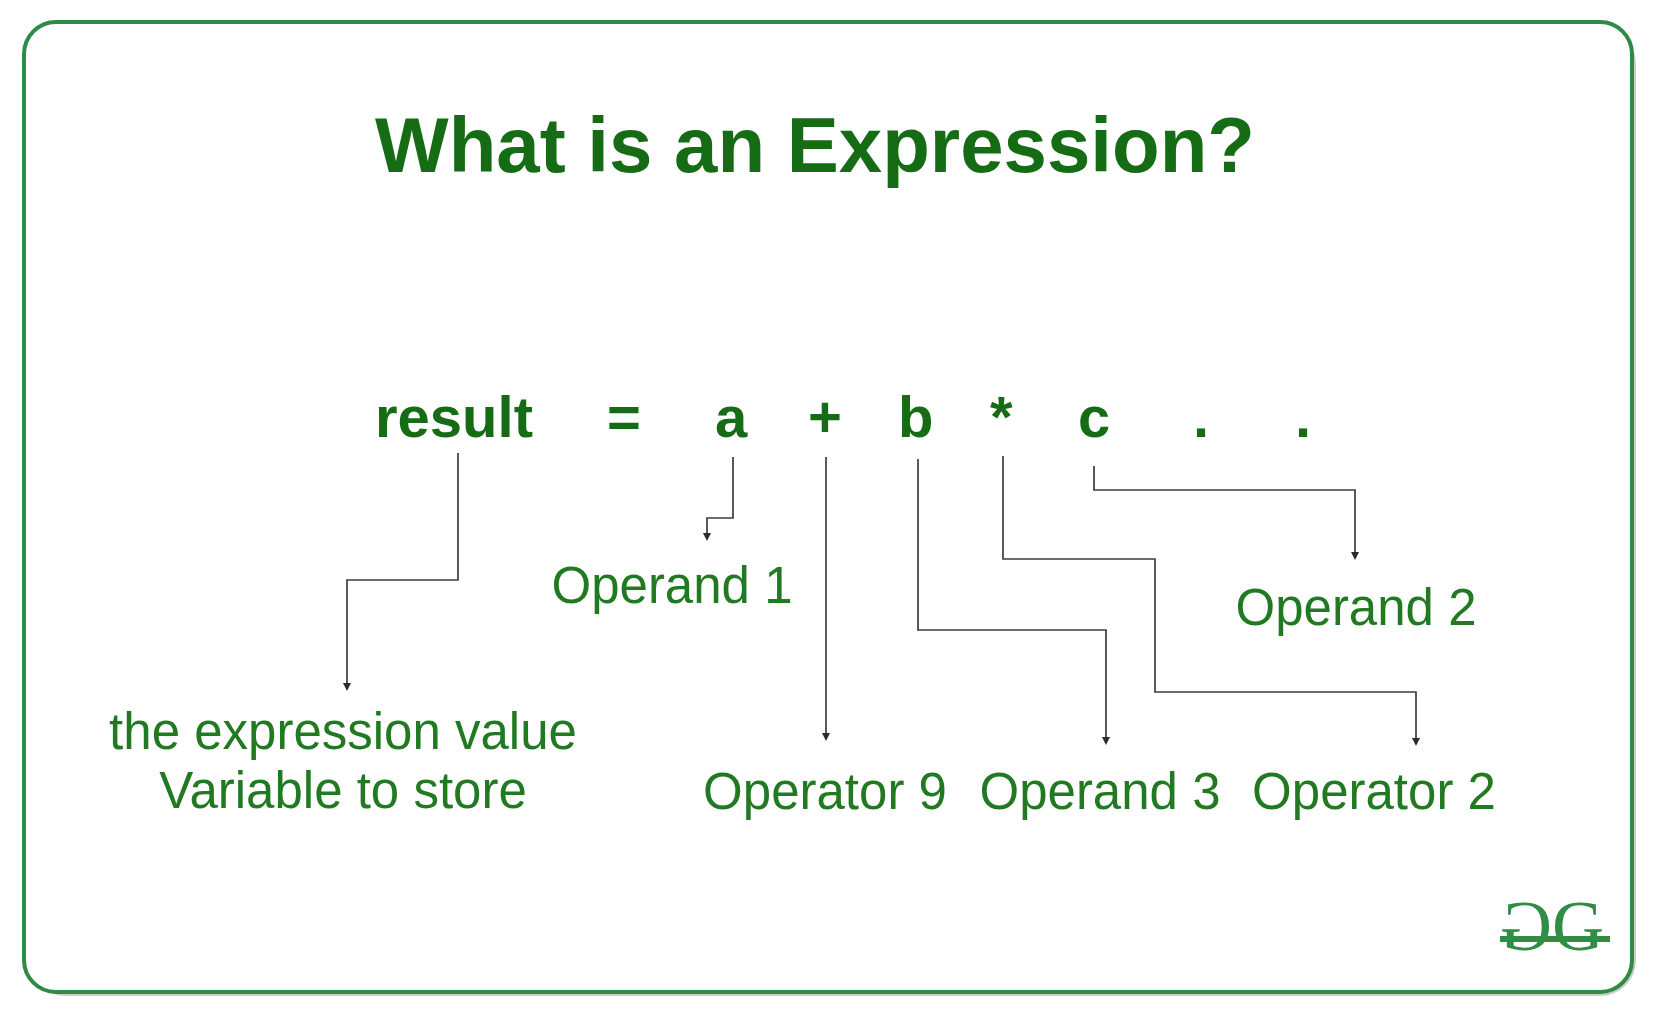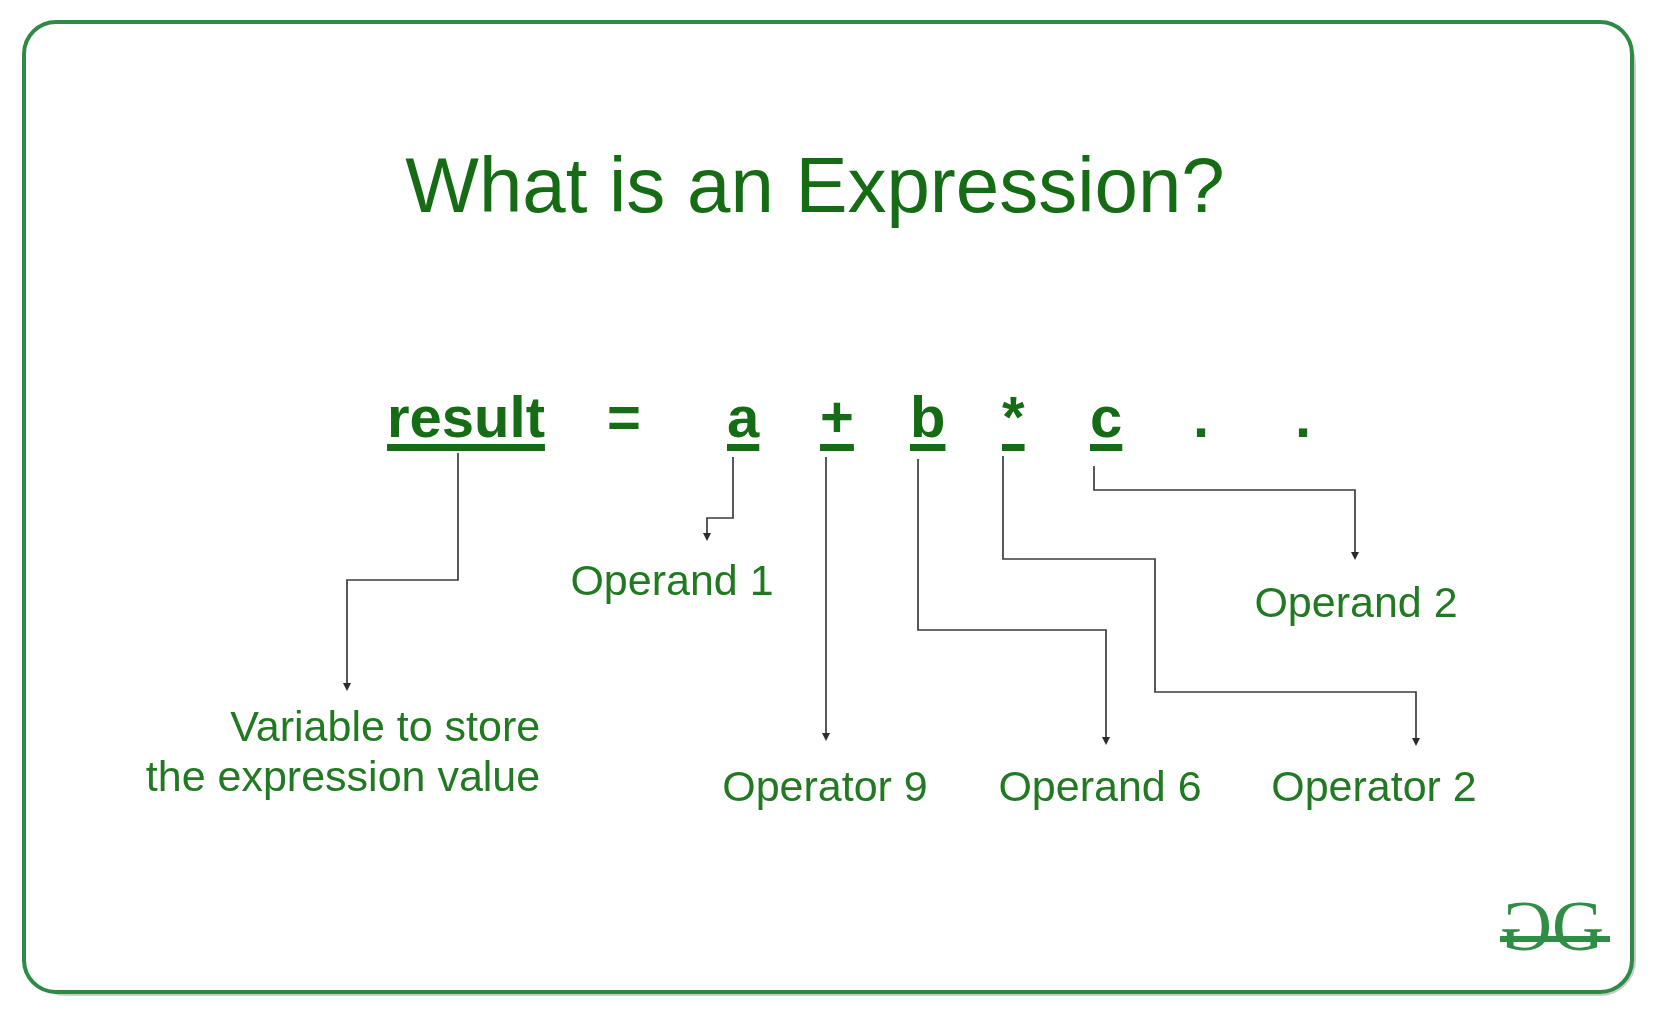--- a/index.html
+++ b/index.html
@@ -27,49 +27,46 @@
     position:absolute;left:22px;top:20px;width:1604px;height:966px;
     border:4px solid var(--c-border);
     border-radius:34px;
     background:#ffffff;
   }
   .page-title{
     position:absolute;
     left:815px;top:106px;
     transform:translateX(-50%);
     white-space:nowrap;
-    font-size:78px;font-weight:normal;
+    font-size:78px;font-weight:bold;
     color:var(--c-title);
     line-height:1;
-    margin-top:40px;
   }
   #connector-layer{
     position:absolute;left:0;top:0;width:1653px;height:1016px;
   }
   .tok{
     position:absolute;
     top:388px;
     font-size:58px;font-weight:bold;
     color:var(--c-title);
     line-height:1;
     white-space:pre;
   }
   .tok.u{
-    text-decoration:underline;
     text-decoration-thickness:7px;
     text-underline-offset:7px;
-    margin-left:12px;
   }
   .diagram-label{
     position:absolute;
     transform:translateX(-50%);
-    font-size:43px;
+    font-size:51px;
     color:var(--c-text);
     line-height:1.16;
-    text-align:right;
+    text-align:center;
     white-space:nowrap;
   }
   .logo{
     position:absolute;
     left:1502px;top:890px;
     font-family:"Liberation Serif", serif;
     font-size:72px;
     color:var(--c-logo);
     line-height:1;
     letter-spacing:-2px;
@@ -113,31 +110,31 @@
       <span class="tok u" style="left: 808px;">+</span>
       <span class="tok u" style="left: 898px;">b</span>
       <span class="tok u" style="left: 990px;">*</span>
       <span class="tok u" style="left: 1078px;">c</span>
       <span class="tok" style="left: 1193px;">.</span>
       <span class="tok" style="left: 1295px;">.</span>
     </div>
 
   <div id="labels-layer">
       <div class="diagram-label" style="left: 343px; top: 702px;">
+        <div>the expression value</div>
         <div>Variable to store</div>
-        <div>the expression value</div>
       </div>
       <div class="diagram-label" style="left: 672px; top: 556px;">
         <div>Operand 1</div>
       </div>
       <div class="diagram-label" style="left: 825px; top: 762px;">
         <div>Operator 9</div>
       </div>
       <div class="diagram-label" style="left: 1100px; top: 762px;">
-        <div>Operand 6</div>
+        <div>Operand 3</div>
       </div>
       <div class="diagram-label" style="left: 1356px; top: 578px;">
         <div>Operand 2</div>
       </div>
       <div class="diagram-label" style="left: 1374px; top: 762px;">
         <div>Operator 2</div>
       </div>
     </div>
 
   <div class="logo">

